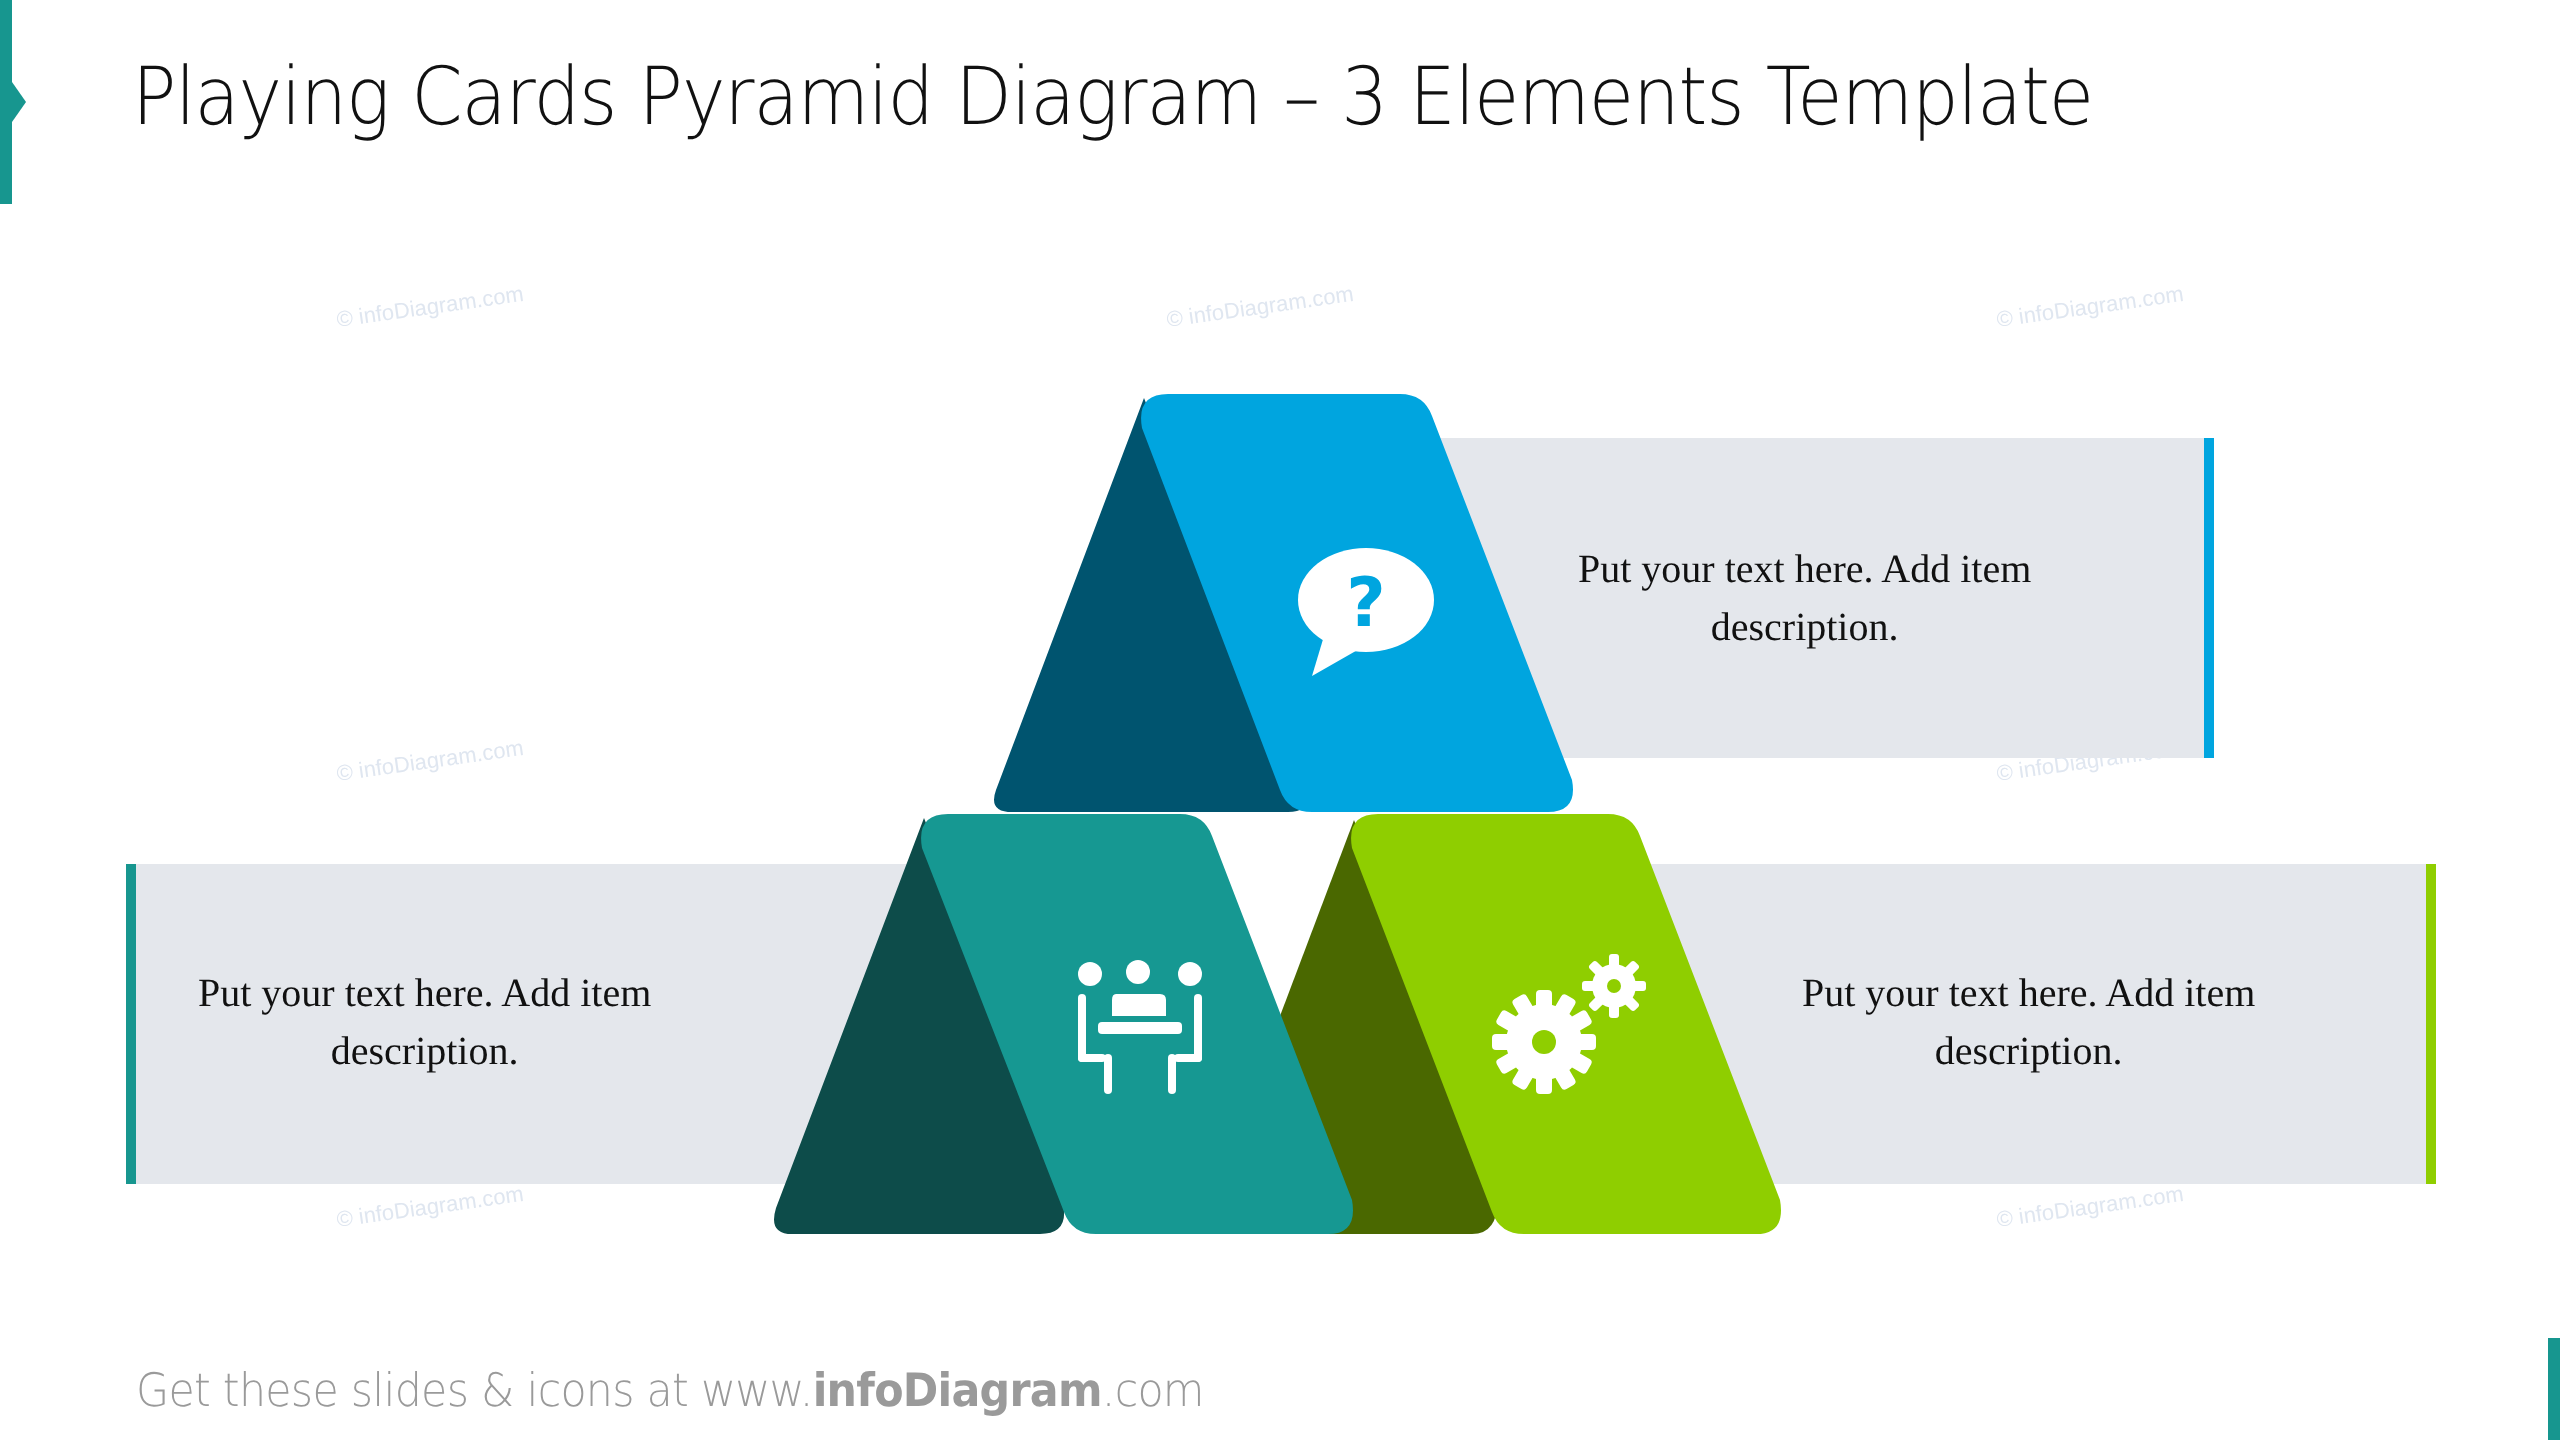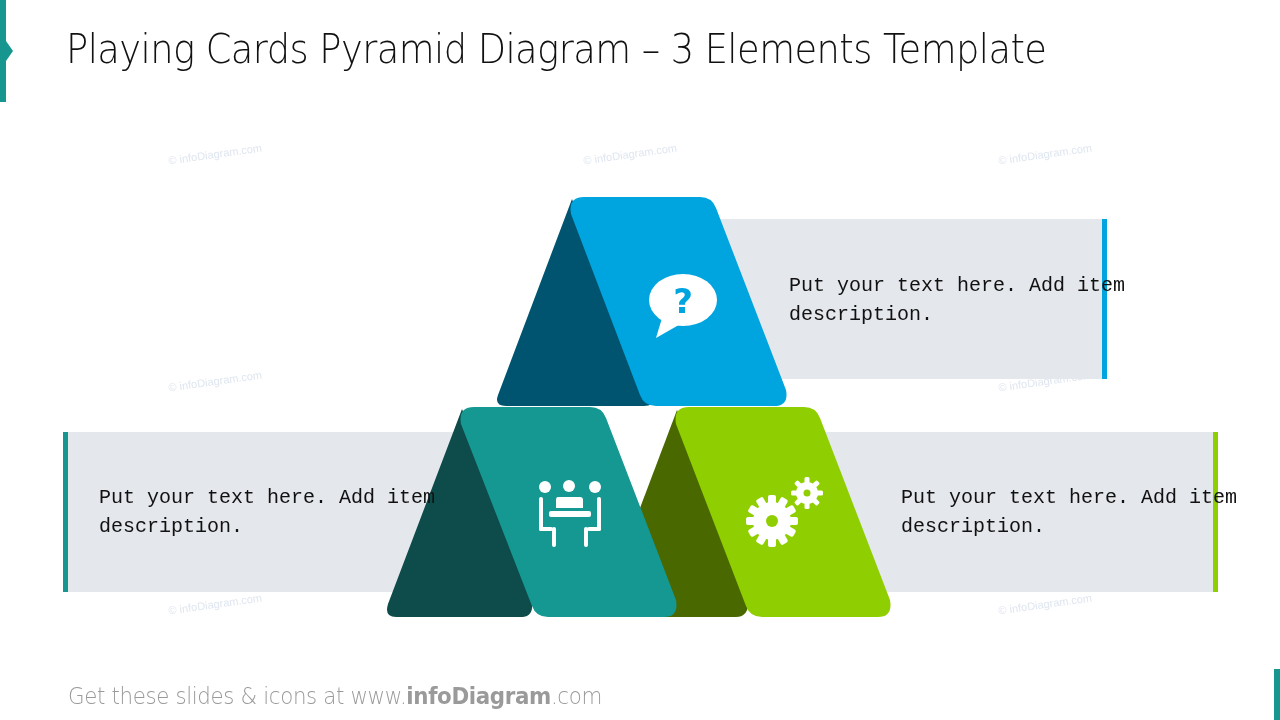--- a/index.html
+++ b/index.html
@@ -4,21 +4,21 @@
 <style>
   html, body { margin:0; padding:0; }
   body { width:1280px; height:720px; position:relative; overflow:hidden; background:#ffffff; font-family:"Liberation Sans", sans-serif; }
   .accent-left { position:absolute; left:0; top:0; width:6px; height:102px; background:#17968f; }
   .accent-notch { position:absolute; left:6px; top:41px; width:0; height:0; border-top:10px solid transparent; border-bottom:10px solid transparent; border-left:7px solid #17968f; }
   .accent-br { position:absolute; left:1274px; top:669px; width:6px; height:51px; background:#17968f; }
   .title { position:absolute; left:66px; top:26px; font-size:40px; color:#111; font-family:"DejaVu Sans", sans-serif; font-weight:300; letter-spacing:-0.6px; white-space:nowrap; transform:scaleX(0.92); transform-origin:left top; }
   .wm { position:absolute; font-size:11px; color:#dfe6f0; transform:rotate(-8deg); white-space:nowrap; font-family:"Liberation Sans", sans-serif; }
   .panel { position:absolute; background:#e4e7ec; }
   .panel .bar { position:absolute; top:0; bottom:0; width:5px; }
-  .panel-text { position:absolute; font-size:20px; line-height:29px; color:#111; font-family:Liberation Mono, monospace; }
+  .panel-text { position:absolute; font-size:20px; line-height:29px; color:#111; font-family:Liberation Serif, serif;text-align:center; }
   svg.diagram { position:absolute; left:0; top:0; }
   .footer { position:absolute; left:68px; top:683px; font-size:23px; color:#9a9a9a; font-family:"DejaVu Sans", sans-serif; font-weight:300; letter-spacing:-0.4px; white-space:nowrap; transform:scaleX(0.93); transform-origin:left top; }
   .footer b { font-weight:bold; }
 </style>
 </head>
 <body>
 
 <div class="accent-left"></div>
 <div class="accent-notch"></div>
 <div class="accent-br"></div>

